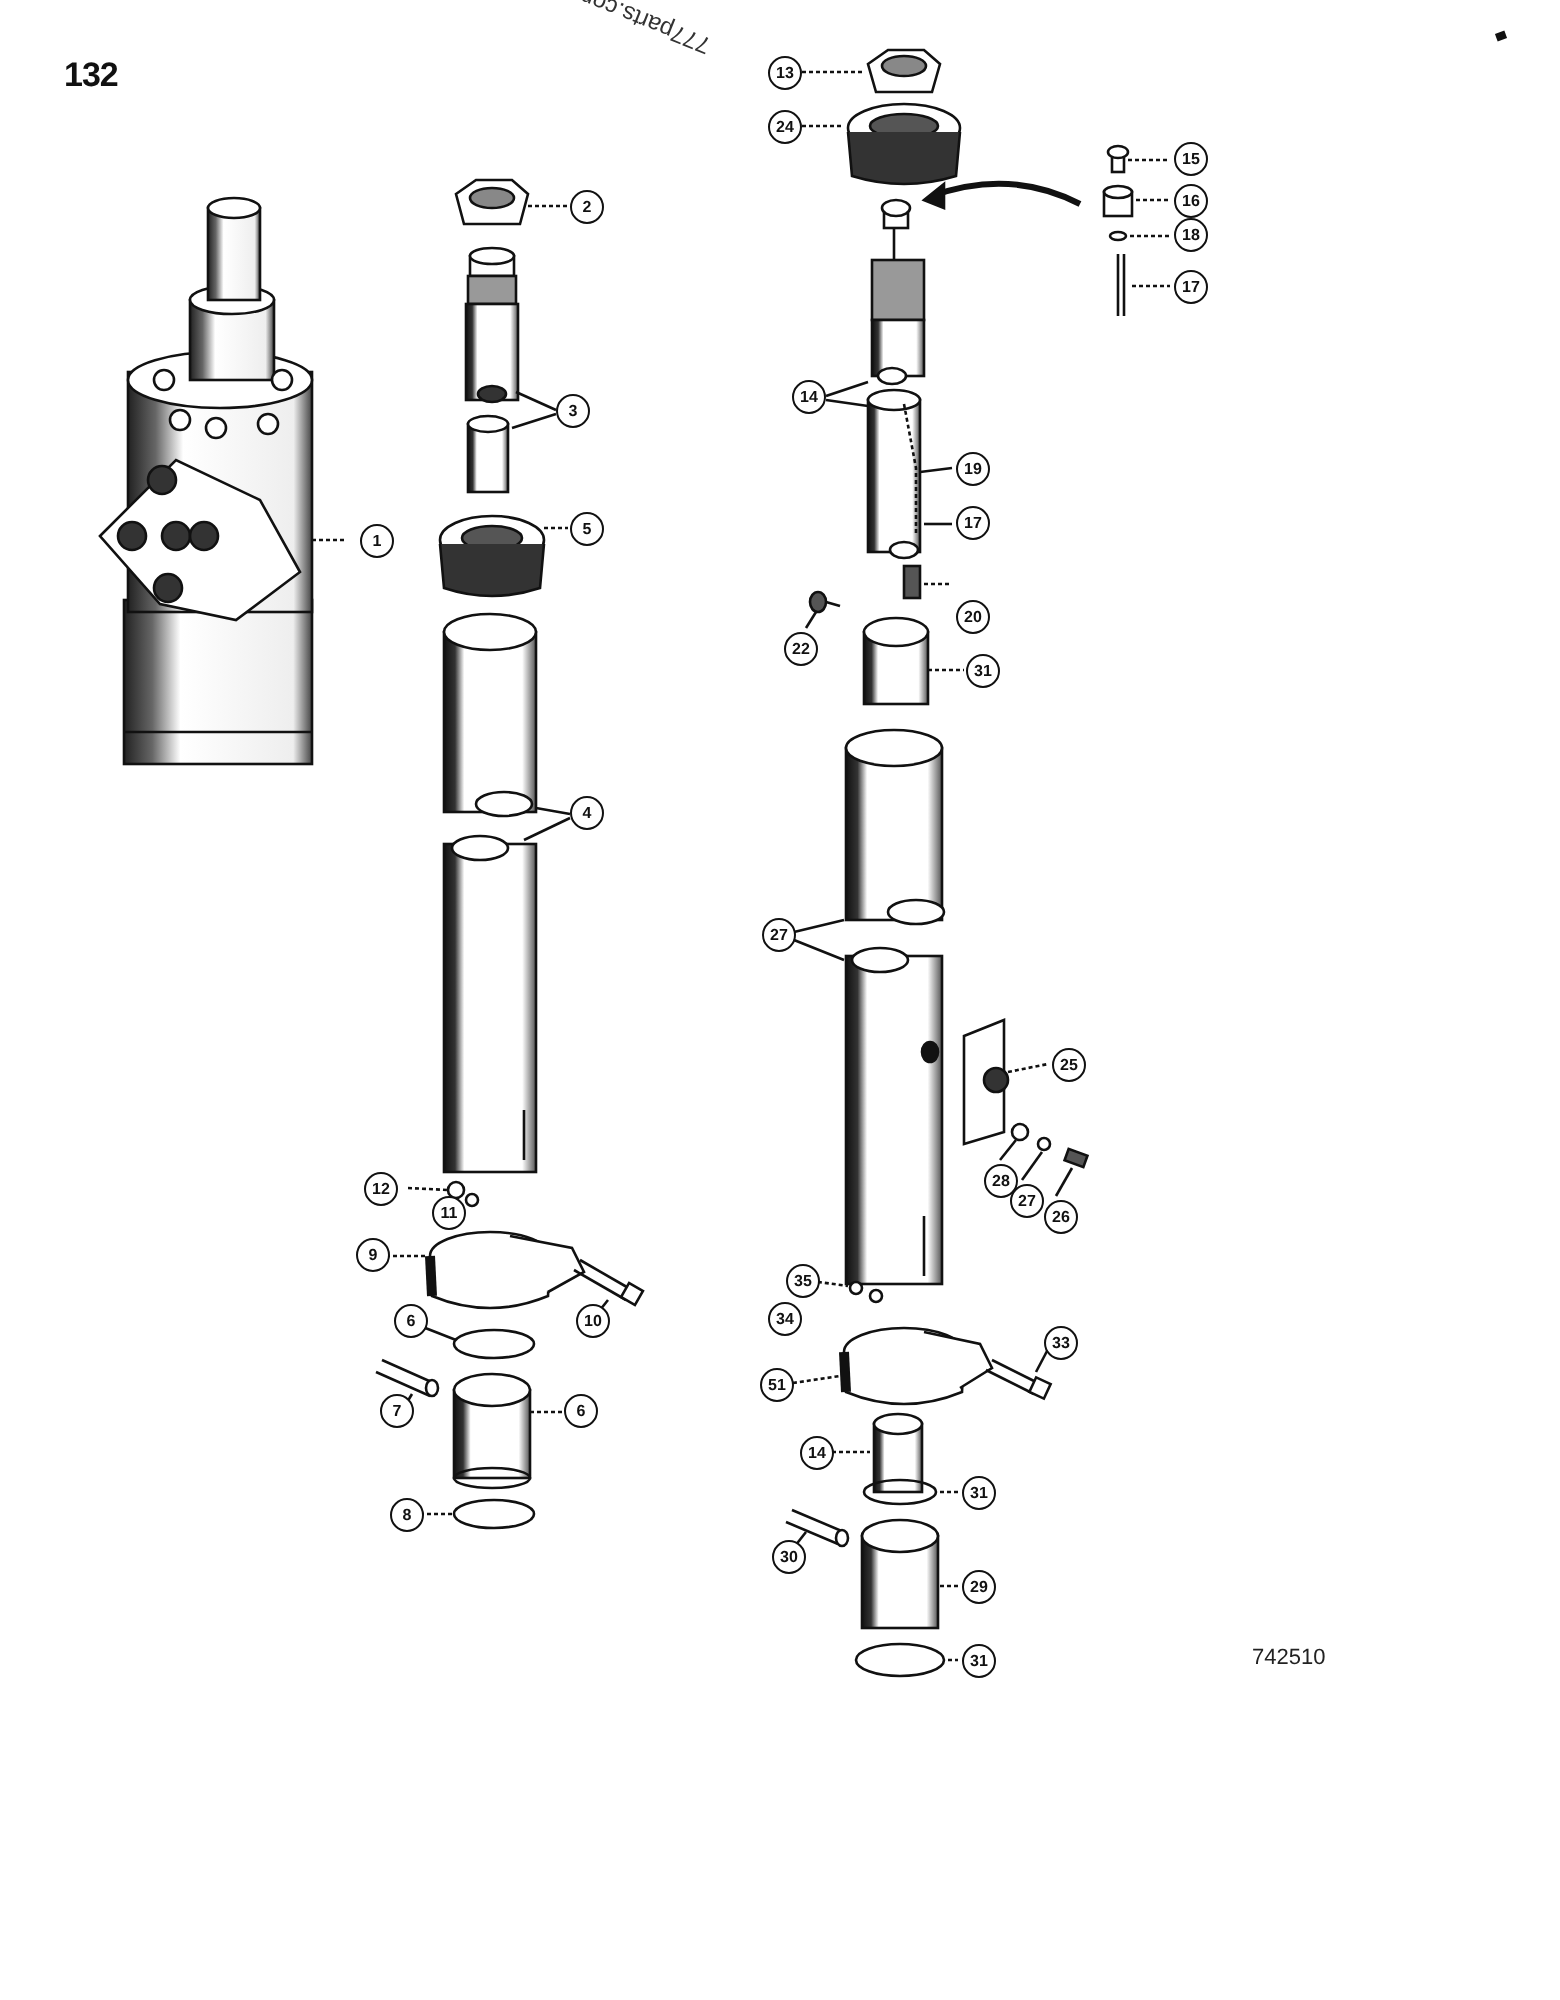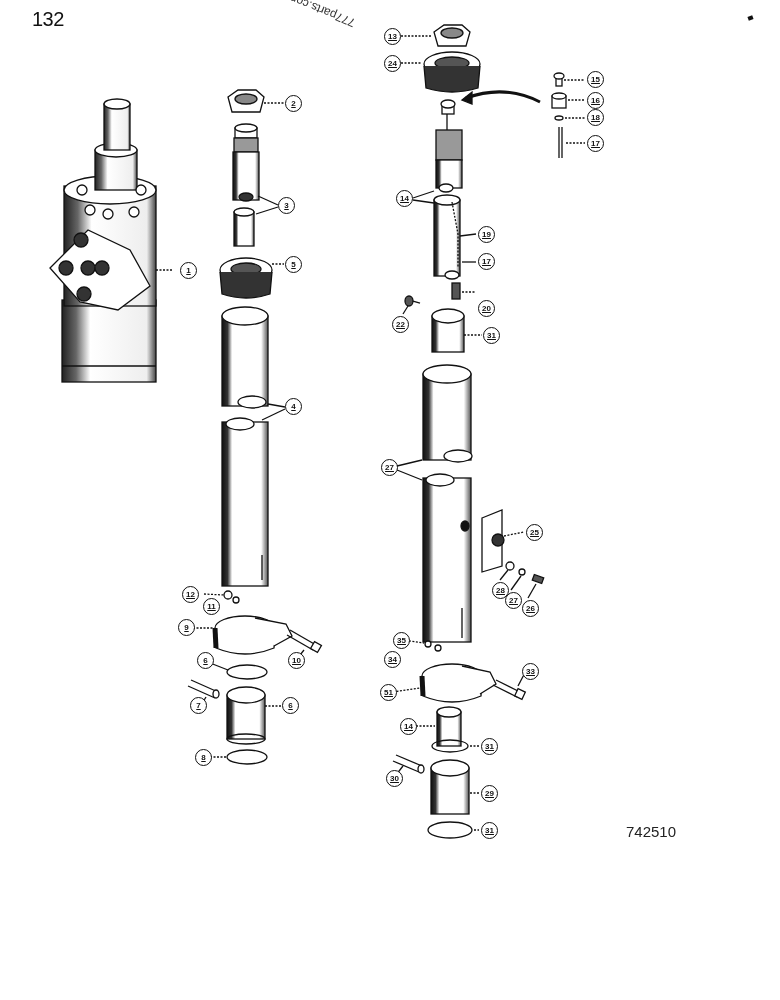--- a/index.html
+++ b/index.html
@@ -1,21 +1,21 @@
 <!DOCTYPE html>
 <html><head>
 <meta charset="utf-8">
 <style>
   html,body{margin:0;padding:0;background:#fff;}
   body{width:780px;height:1000px;position:relative;overflow:hidden;font-family:"Liberation Sans",sans-serif;color:#111;}
-  #page-num{position:absolute;left:32px;top:8px;font-size:20px;font-weight:normal;letter-spacing:-0.5px;}
+  #page-num{position:absolute;left:32px;top:28px;font-size:17px;font-weight:bold;letter-spacing:-0.5px;}
   #watermark{position:absolute;left:292px;top:6px;font-size:12px;color:#333;transform:rotate(-158deg);transform-origin:left top;white-space:nowrap;left:352px;top:30px;}
-  #fig-code{position:absolute;left:626px;top:823px;font-size:15px;color:#222;}
+  #fig-code{position:absolute;left:626px;top:823px;font-size:11px;color:#222;}
   svg#art{position:absolute;left:0;top:0;}
-  .callout{position:absolute;width:17px;height:17px;border:1.6px solid #111;border-radius:50%;background:#fff;font-size:8px;font-weight:bold;display:flex;align-items:center;justify-content:center;box-sizing:border-box;line-height:1;text-decoration:underline;}
+  .callout{position:absolute;width:17px;height:17px;border:1.6px solid #111;border-radius:50%;background:#fff;font-size:8px;font-weight:bold;display:flex;align-items:center;justify-content:center;box-sizing:border-box;line-height:1;}
   .dot{position:absolute;left:748px;top:16px;width:5px;height:4px;background:#111;transform:rotate(-20deg);}
 </style>
 </head>
 <body>
 
 <div id="page-num">132</div>
 <div id="watermark">777parts.com</div>
 <div class="dot"></div>
 <div id="fig-code">742510</div>
 
@@ -233,21 +233,21 @@
     </g>
   </g>
 </svg>
 
 <div class="callout" style="left:180px;top:262px">1</div>
 <div class="callout" style="left:285px;top:95px">2</div>
 <div class="callout" style="left:278px;top:197px">3</div>
 <div class="callout" style="left:285px;top:256px">5</div>
 <div class="callout" style="left:285px;top:398px">4</div>
 <div class="callout" style="left:182px;top:586px">12</div>
-<div class="callout" style="left:203px;top:598px">11</div>
+<div class="callout" style="left:216px;top:598px">11</div>
 <div class="callout" style="left:178px;top:619px">9</div>
 <div class="callout" style="left:288px;top:652px">10</div>
 <div class="callout" style="left:197px;top:652px">6</div>
 <div class="callout" style="left:190px;top:697px">7</div>
 <div class="callout" style="left:282px;top:697px">6</div>
 <div class="callout" style="left:195px;top:749px">8</div>
 <div class="callout" style="left:384px;top:28px">13</div>
 <div class="callout" style="left:384px;top:55px">24</div>
 <div class="callout" style="left:587px;top:71px">15</div>
 <div class="callout" style="left:587px;top:92px">16</div>

